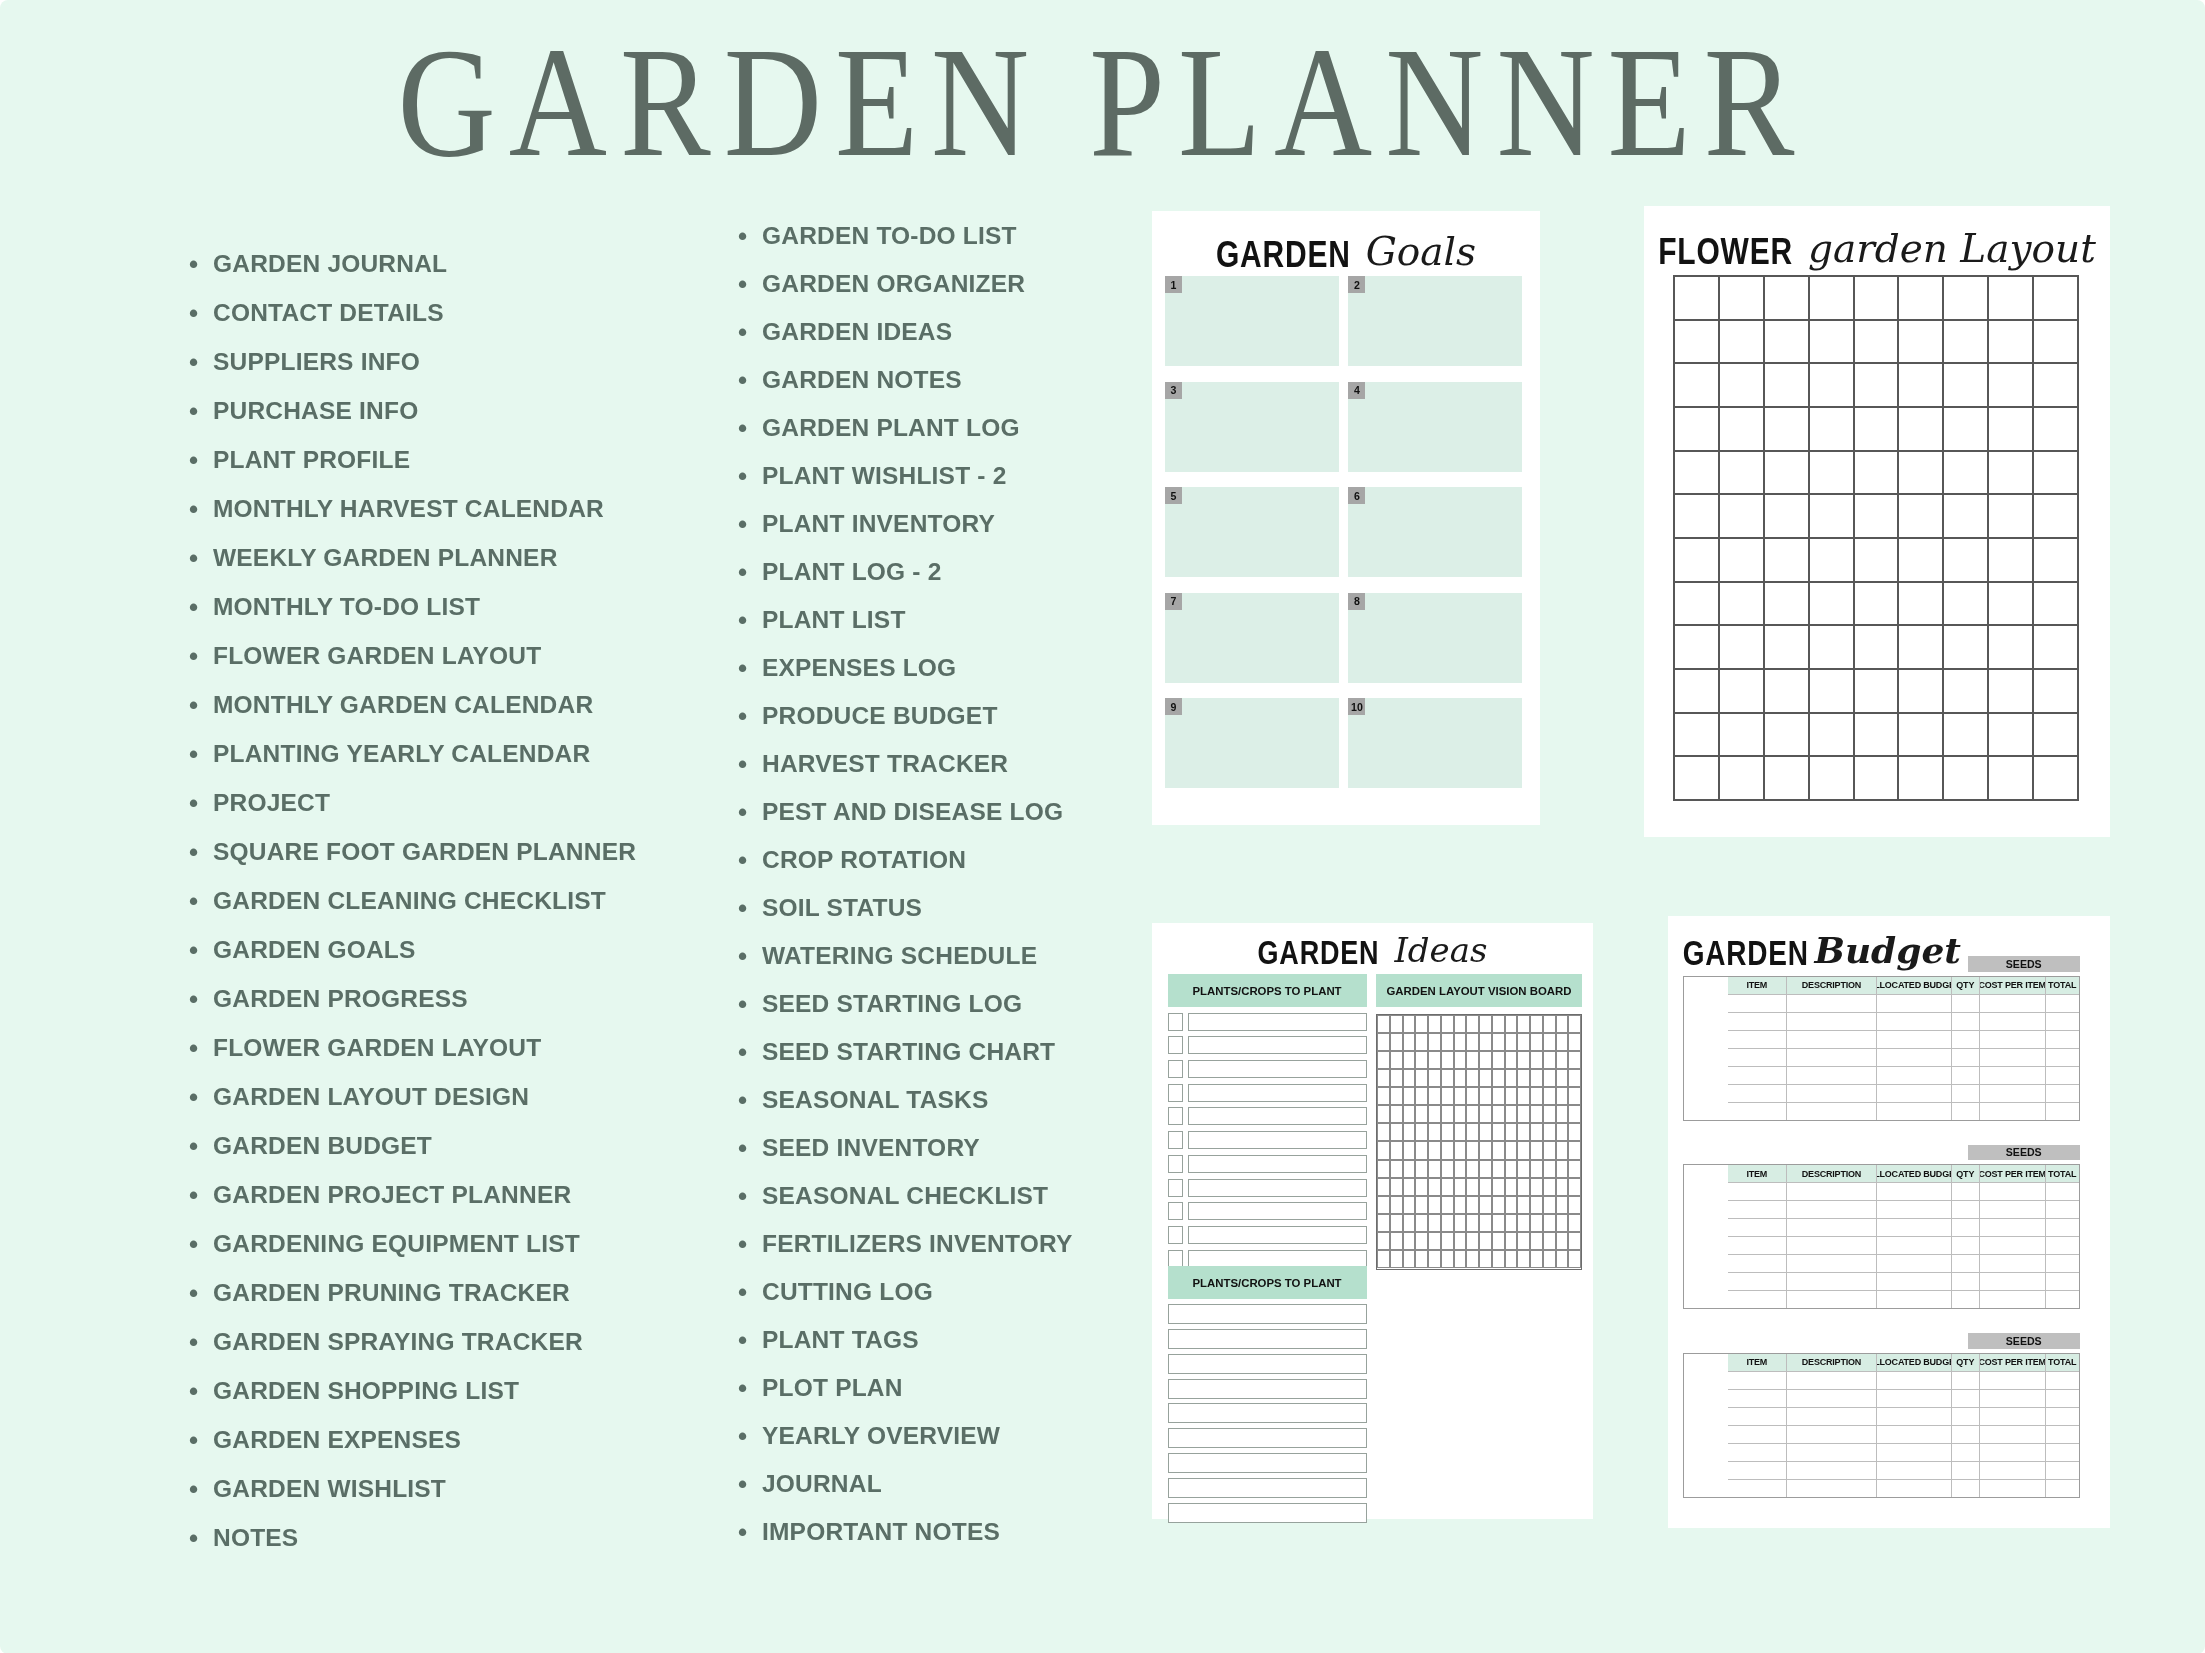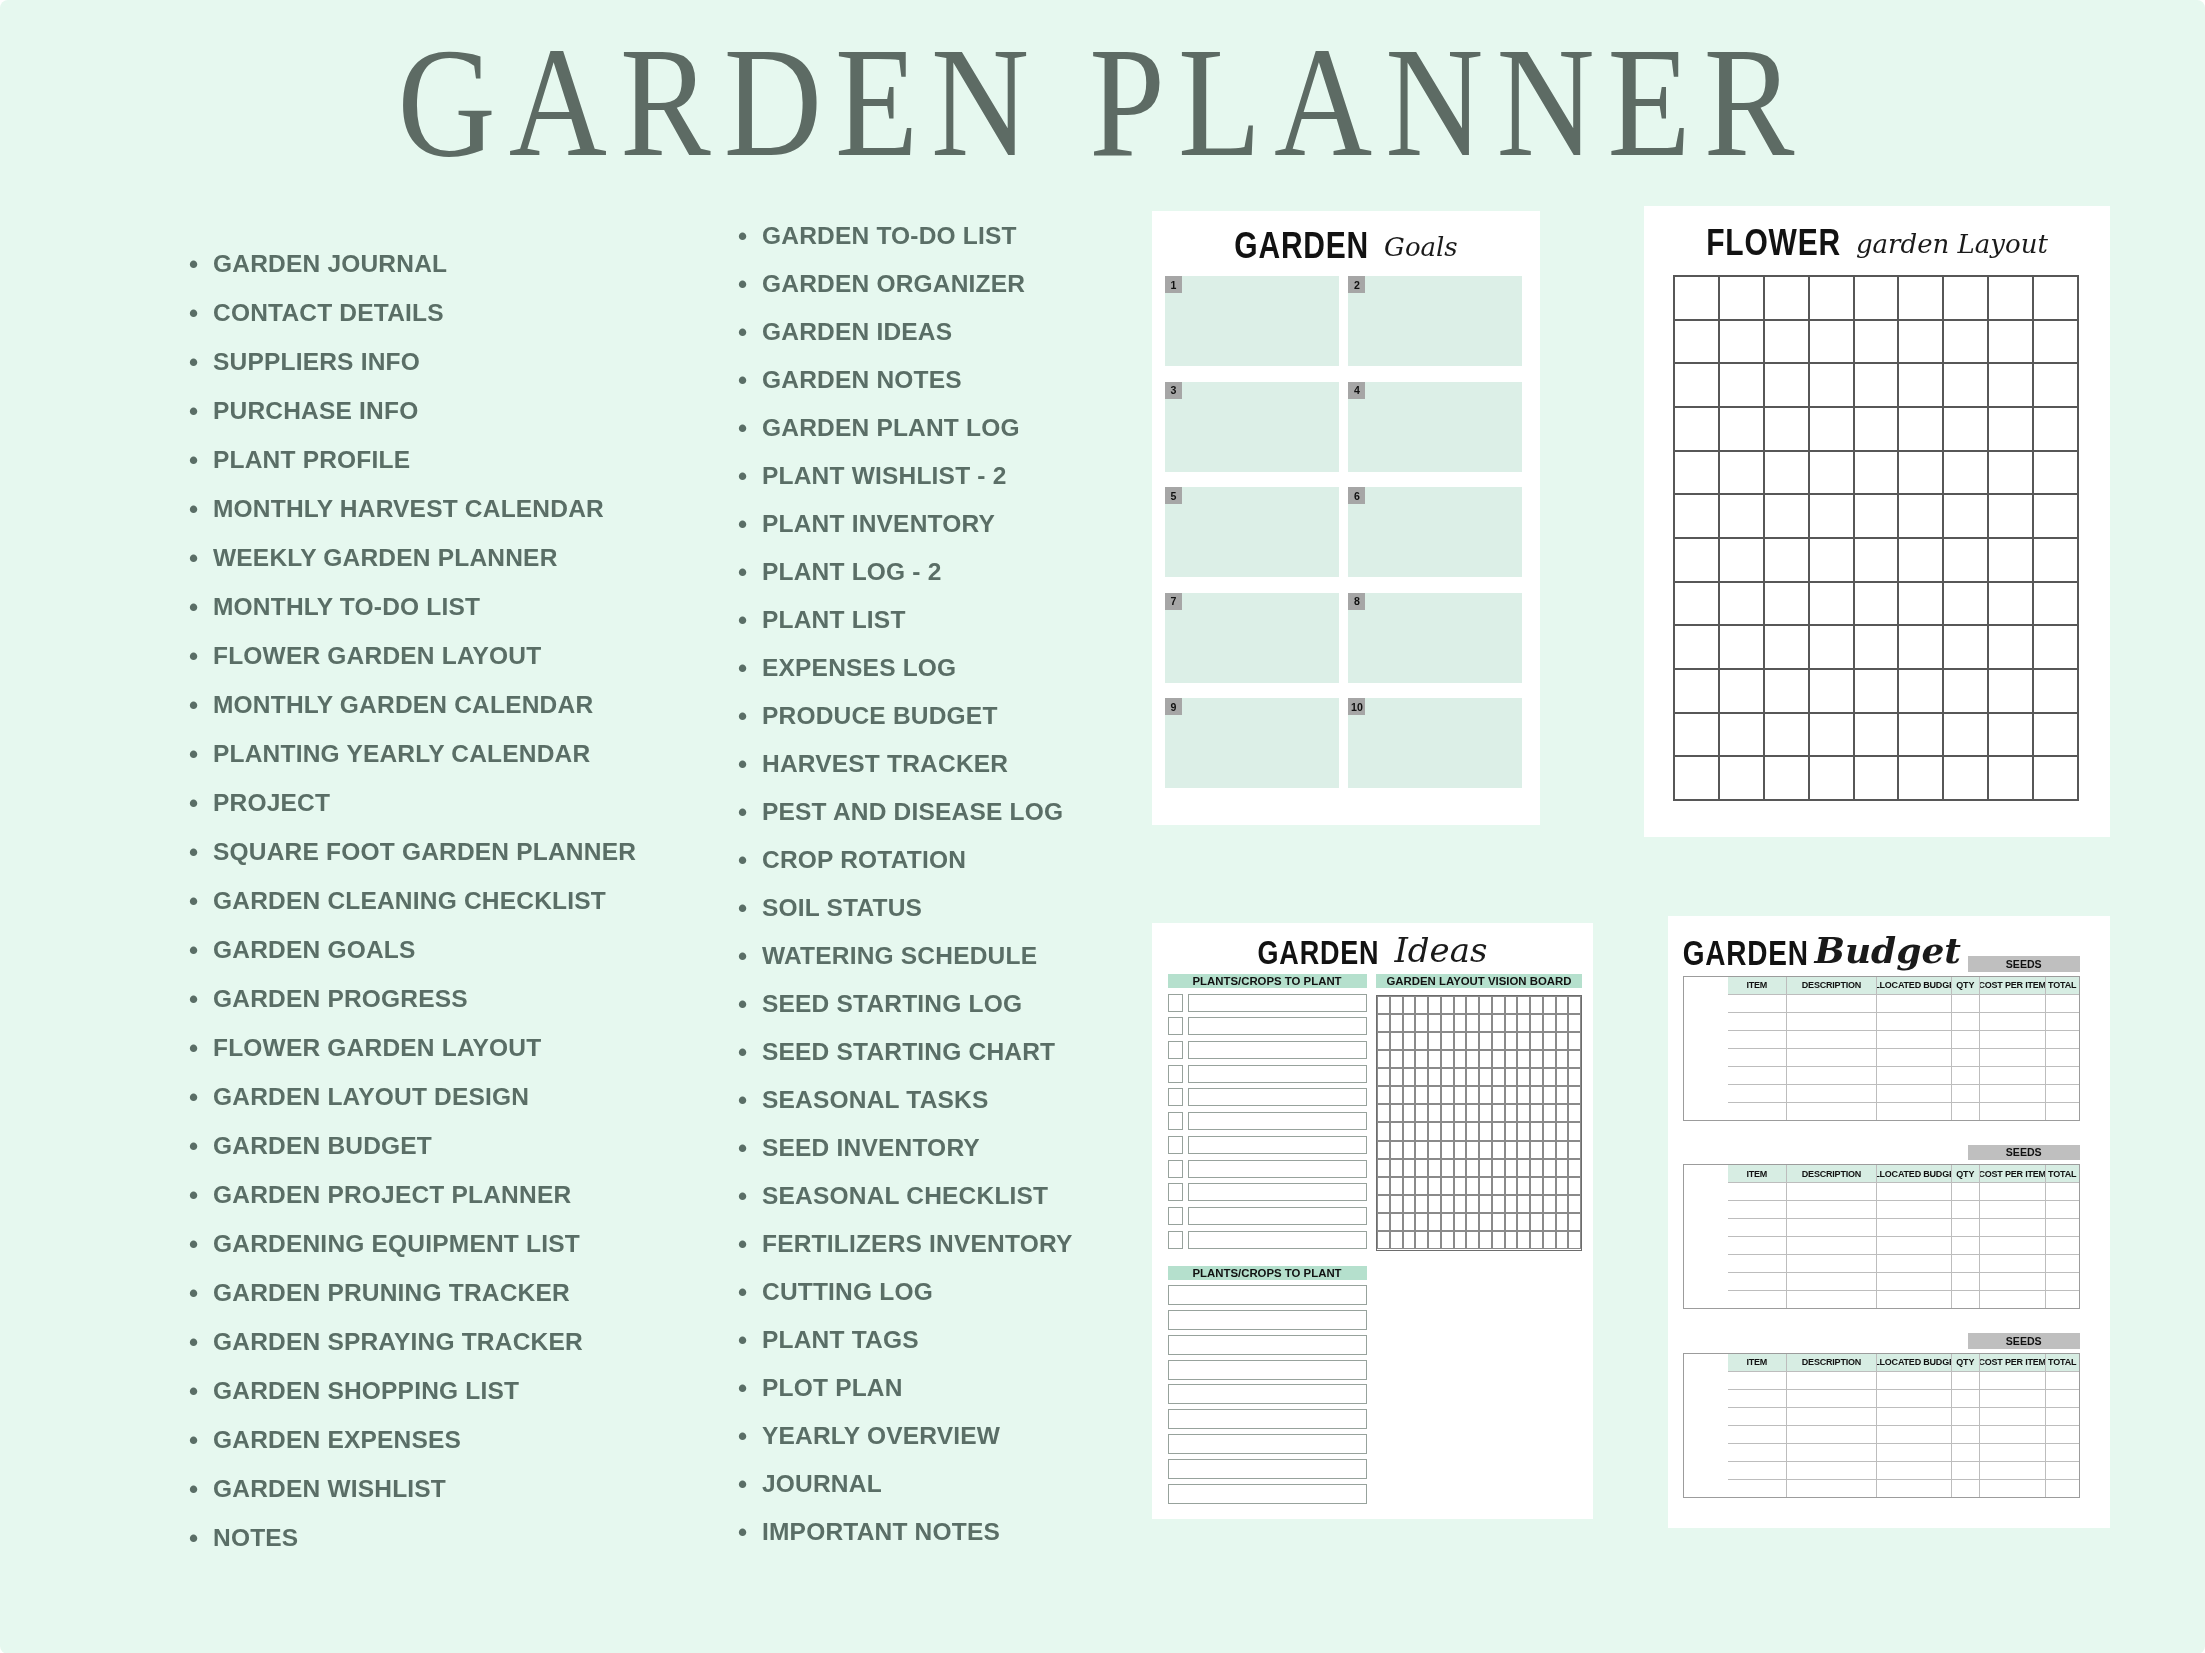--- a/index.html
+++ b/index.html
@@ -24,21 +24,21 @@
   .list1{left:189px;top:239px;} .list1 li{height:49px;}
   .list2{left:738px;top:212px;} .list2 li{height:48px;}
 
   
   .card{position:absolute;background:#ffffff;}
   .card::after{content:"";position:absolute;z-index:-1;
     top:13px;left:9.8px;right:-9px;bottom:-12.3px;border:5.7px solid #b2bfb9;}
   .card-header{position:absolute;left:0;width:100%;text-align:center;white-space:nowrap;}
   .ch-main{display:inline-block;font-weight:800;font-size:30px;color:#121212;
     letter-spacing:0.8px;transform:scaleY(1.22);transform-origin:center;}
-  .ch-script{font-family:"DejaVu Serif",serif;font-style:italic;font-size:26px;
+  .ch-script{font-family:"DejaVu Serif",serif;font-style:italic;font-size:39px;
     color:#1a1a1a;margin-left:11.4px;}
 
   
   .card-goals{left:1152px;top:211px;width:388px;height:614px;}
   .card-goals .card-header{top:18px;}
   .goals-grid{position:absolute;left:13px;right:18px;top:65px;
     display:grid;grid-template-columns:1fr 1fr;column-gap:9.8px;row-gap:15.5px;}
   .goal-box{height:90px;background:#dcefe7;position:relative;}
   .goal-tab{position:absolute;top:0;left:0;width:17px;height:17px;background:#a6a6a6;
     color:#111;font-size:10.6px;font-weight:bold;display:flex;align-items:center;justify-content:center;}
@@ -49,21 +49,21 @@
   .flower-grid{position:absolute;left:29px;top:69px;width:404px;height:524px;
     display:grid;grid-template-columns:repeat(9,1fr);grid-template-rows:repeat(12,1fr);
     border:1.6px solid #575757;}
   .flower-grid .cell{border:0.8px solid #575757;}
 
   
   .card-ideas{left:1152px;top:923px;width:441px;height:596px;}
   .card-ideas .card-header{top:6.5px;}
   .card-ideas .ch-main{font-size:27px;}
   .card-ideas .ch-script{font-size:34px;}
-  .mint-bar{background:#b5e0cd;height:14px;display:flex;align-items:center;justify-content:center;
+  .mint-bar{background:#b5e0cd;height:33px;display:flex;align-items:center;justify-content:center;
     font-size:11.4px;font-weight:bold;color:#111;letter-spacing:0;}
   .ideas-left{position:absolute;left:15.5px;top:51px;width:199px;}
   .ideas-right{position:absolute;left:224px;top:51px;width:206px;}
   .chk-row{display:flex;height:18px;margin-top:5.7px;}
   .chk{width:13px;border:1.6px solid #97a29c;background:#fff;margin-right:5.7px;}
   .chk-input{flex:1;border:1.6px solid #97a29c;background:#fff;}
   .vision-grid{margin-top:6.5px;height:254px;display:grid;
     grid-template-columns:repeat(16,1fr);grid-template-rows:repeat(14,1fr);
     border:1.6px solid #6d6d6d;}
   .vision-grid .cell{border:0.8px solid #8a8a8a;}

